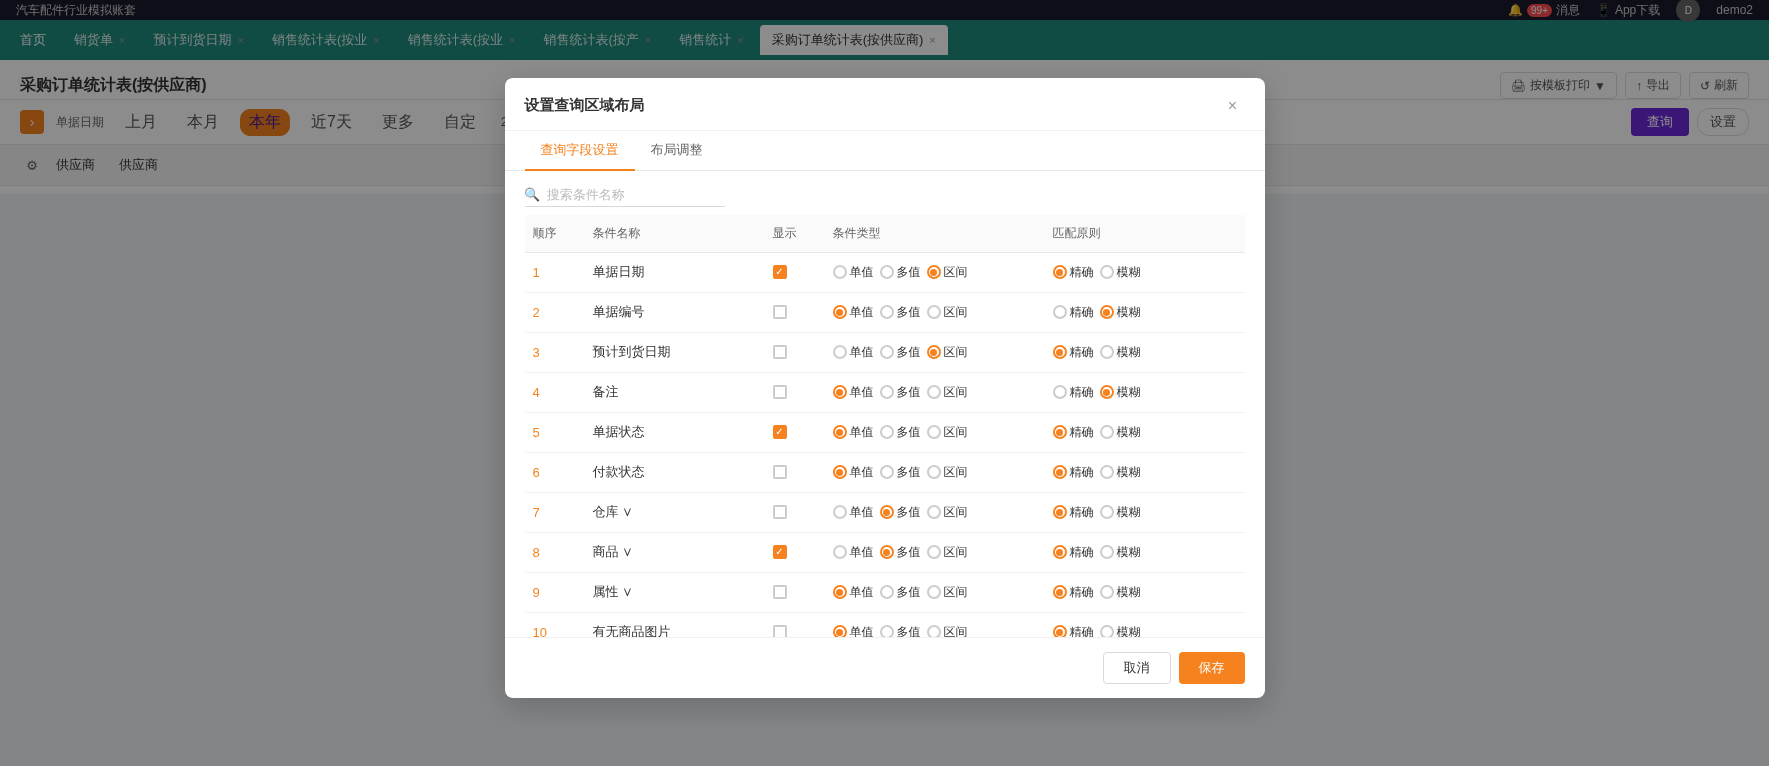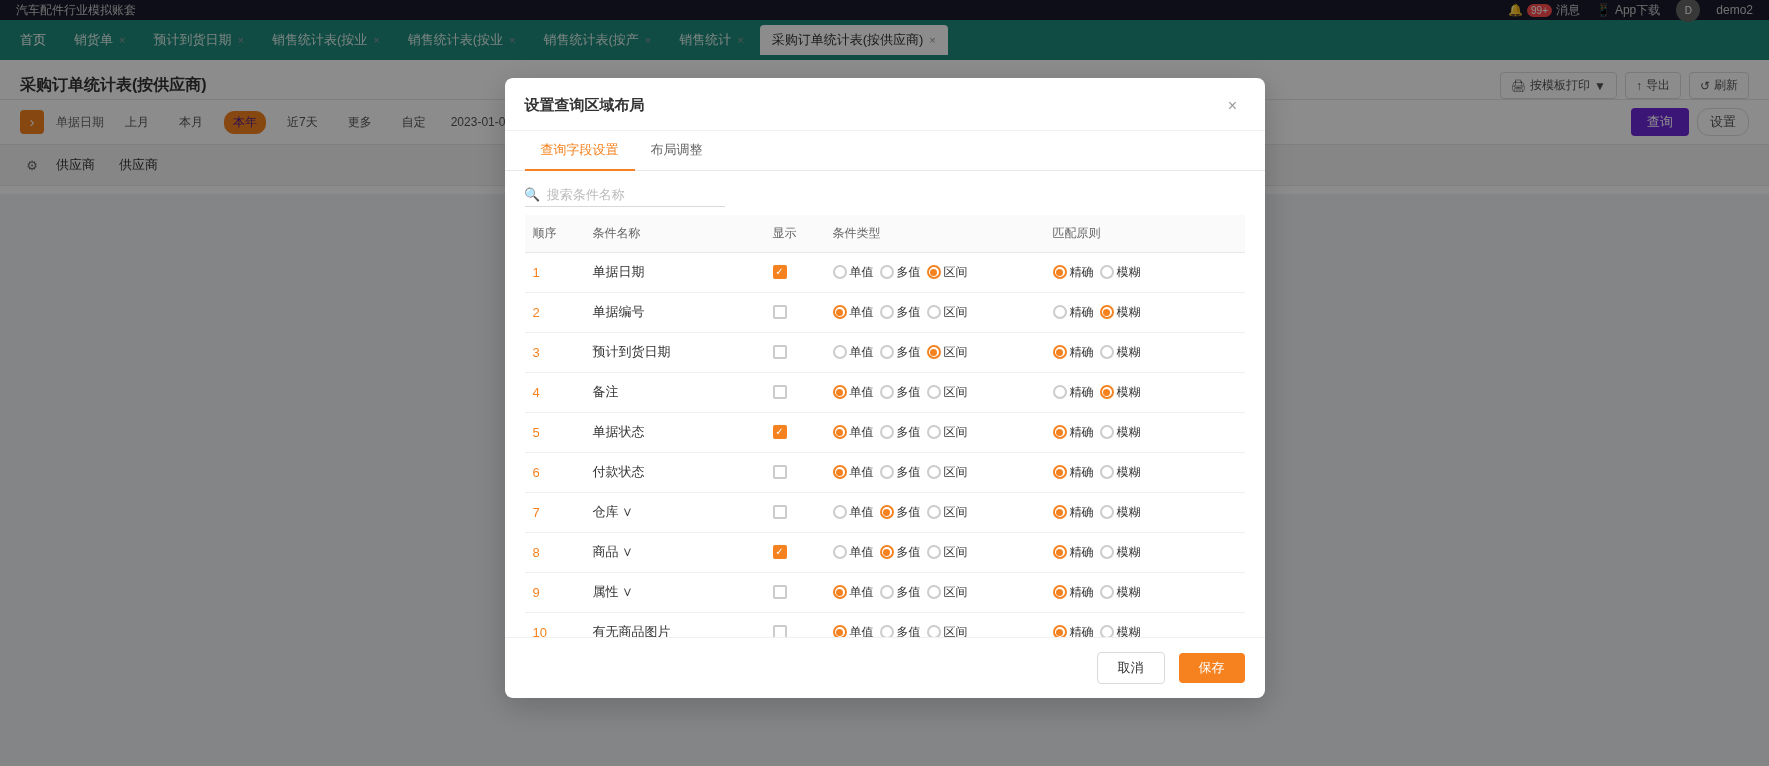--- a/index.html
+++ b/index.html
@@ -68,21 +68,21 @@
     .filter-bar {
       background: #fff;
       padding: 8px 20px;
       display: flex;
       align-items: center;
       gap: 12px;
       border-bottom: 1px solid #e8e8e8;
     }
     .filter-toggle { width: 24px; height: 24px; background: #f5821f; border-radius: 4px; display: flex; align-items: center; justify-content: center; cursor: pointer; color: #fff; font-size: 14px; }
     .filter-label { color: #666; font-size: 12px; }
-    .date-btn { padding: 2px 8px; border-radius: 3px; cursor: pointer; font-size: 12px; color: #555; border: 1px solid transparent; }
+    .date-btn { padding: 2px 8px; border-radius: 3px; cursor: pointer; font-size: 16px; color: #555; border: 1px solid transparent; }
     .date-btn.active { background: #f5821f; color: #4c1d95; border-color: #f5821f; border-radius: 10px; }
     .date-range { font-size: 12px; color: #555; margin-left: 4px; }
     .btn-query { background: #6d28d9; color: #fff; border: none; padding: 5px 16px; border-radius: 4px; cursor: pointer; font-size: 13px; }
     .btn-settings { border: 1px solid #ddd; background: #fff; padding: 4px 12px; border-radius: 12px; cursor: pointer; font-size: 13px; color: #555; }
 
     
     .table-area {
       background: #fff;
       margin: 0;
       padding: 0 0 8px 0;
@@ -270,23 +270,22 @@
       color: #fff;
       font-size: 10px;
       line-height: 1;
     }
 
     
     .modal-footer {
       padding: 14px 20px;
       display: flex;
       justify-content: flex-end;
-      gap: 14px;
+      gap: 8px;
       border-top: 1px solid #f0f0f0;
-      align-items: center;
     }
     .btn-cancel {
       border: 1px solid #d9d9d9;
       background: #fff;
       padding: 6px 20px;
       border-radius: 4px;
       cursor: pointer;
       font-size: 13px;
       color: #333;
     }

